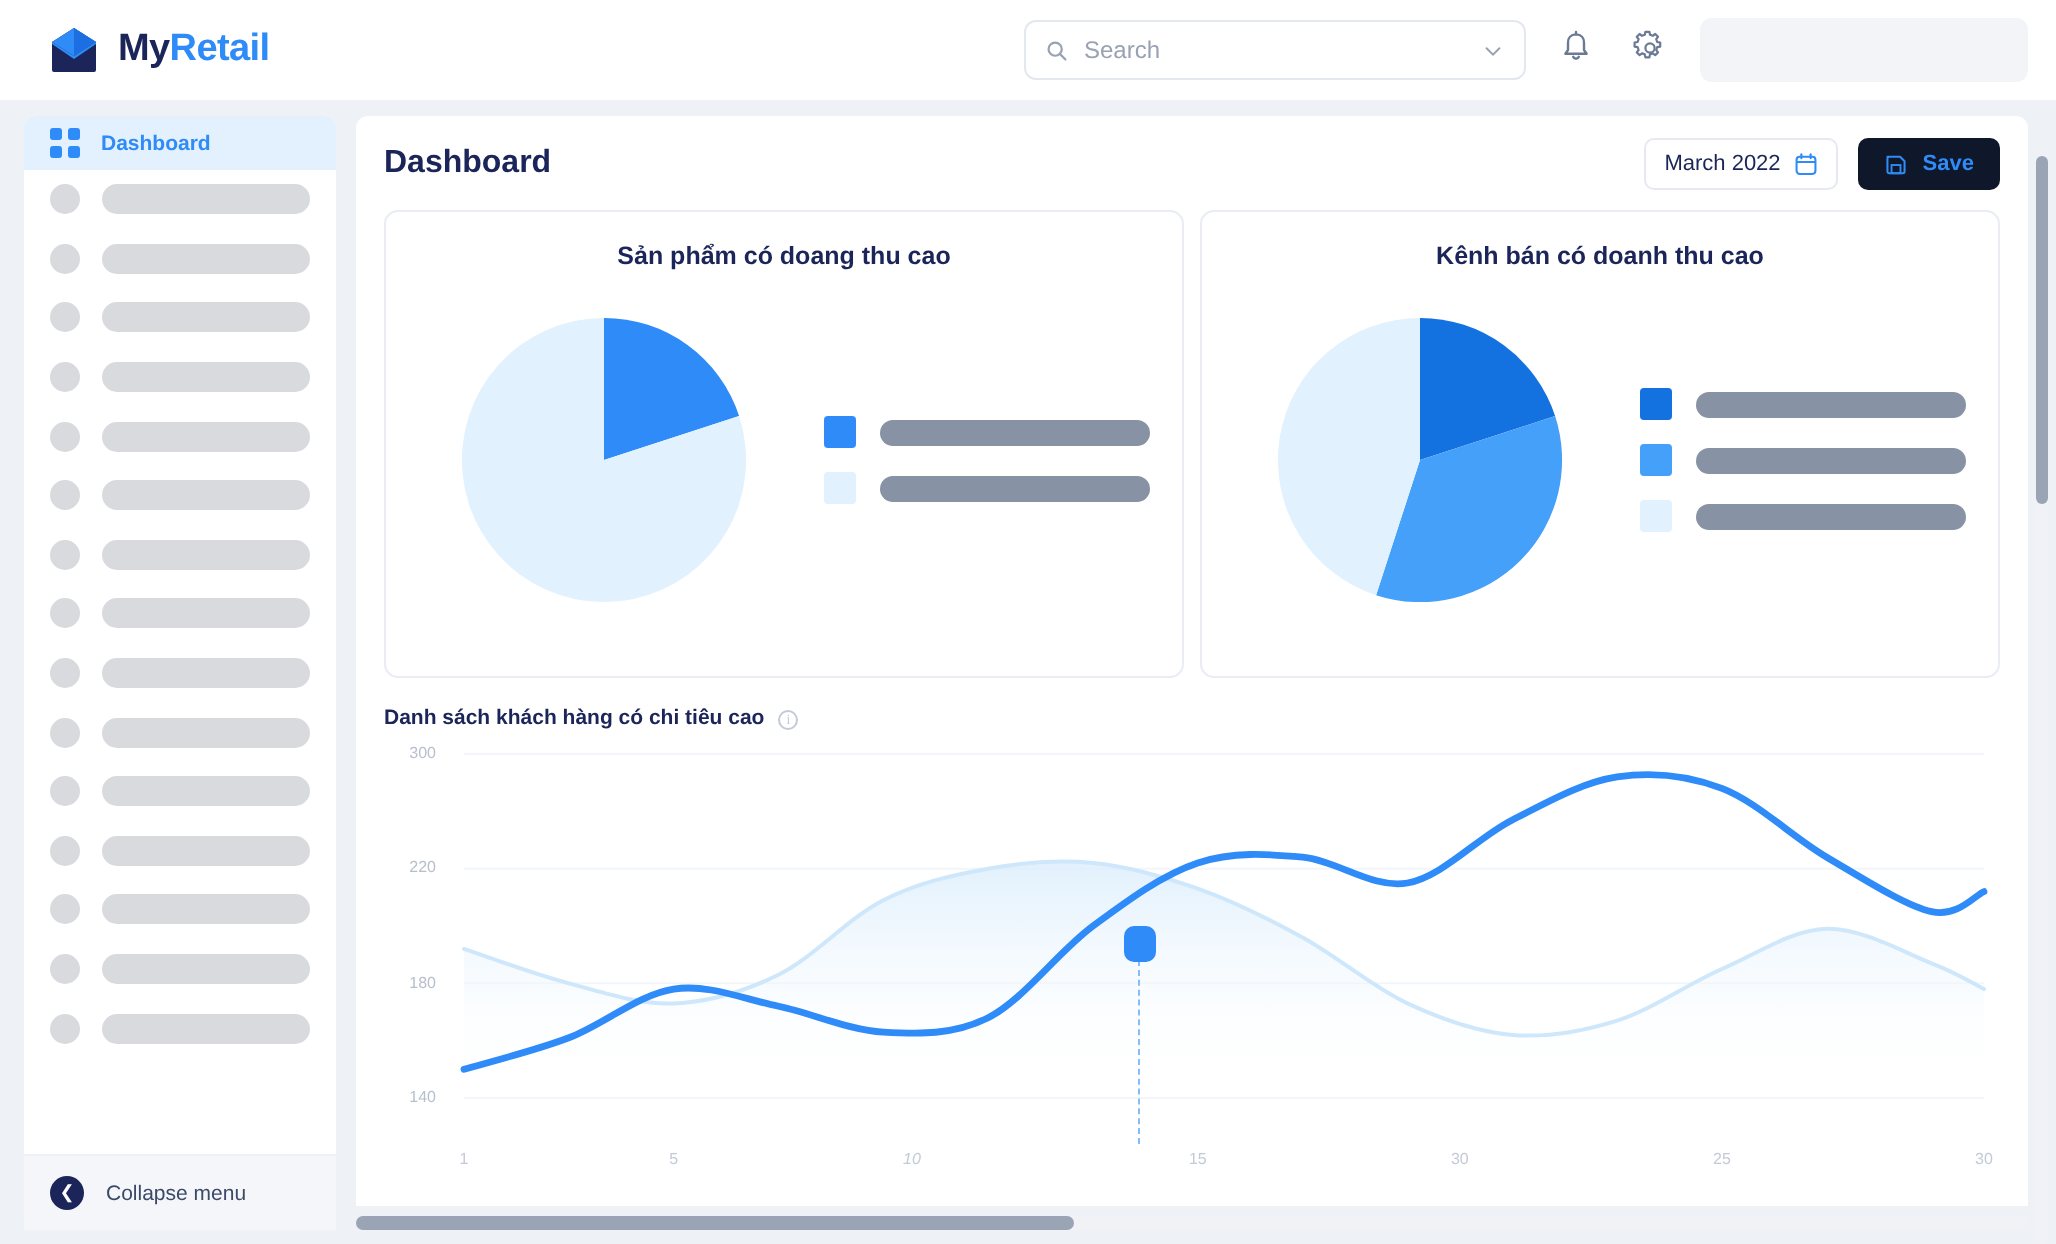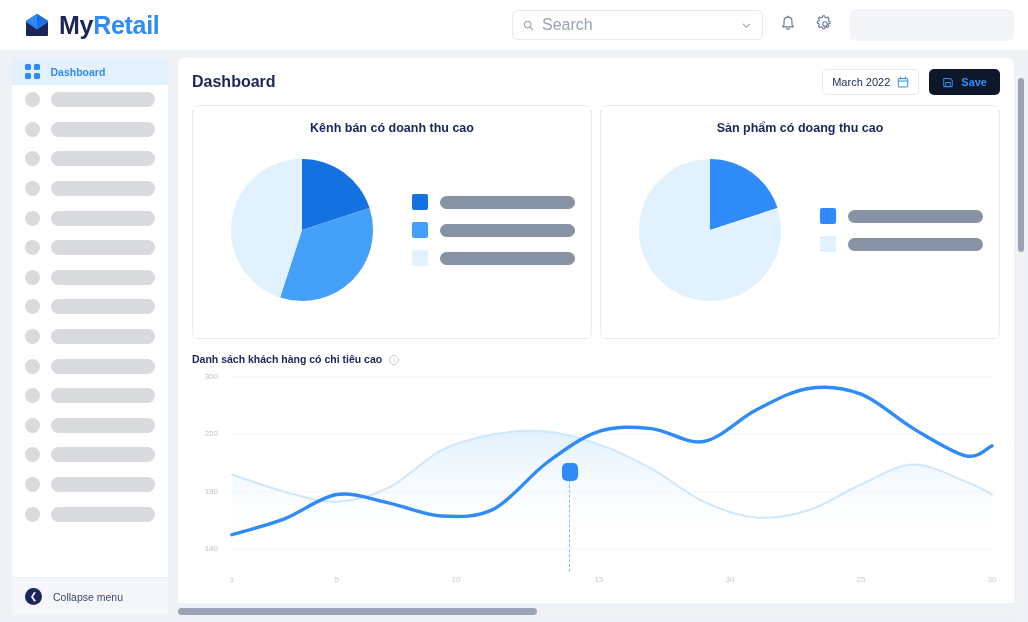--- a/index.html
+++ b/index.html
@@ -17,33 +17,33 @@
 
   
   .topbar {
     position: absolute; left: 0; top: 0;
     width: 1028px; height: 50px;
     background: #ffffff;
     display: flex; align-items: center;
   }
   .logo-wrap { display: flex; align-items: center; gap: 9px; margin-left: 24px; }
   .logo-mark { width: 26px; height: 26px; position: relative; }
-  .logo-text { font-size: 25px; font-weight: bold; letter-spacing: -0.3px; }
+  .logo-text { font-size: 19px; font-weight: bold; letter-spacing: -0.3px; }
   .logo-my { color: #1b2559; }
   .logo-retail { color: #2f8bf7; }
 
   .search-box {
     position: absolute; left: 512px; top: 10px;
     width: 251px; height: 30px;
     border: 1px solid #e3e8ef; border-radius: 6px;
     background: #fff;
     display: flex; align-items: center; gap: 8px;
     padding: 0 10px;
   }
-  .search-placeholder { font-size: 16px; color: #98a2b3; flex: 1; }
+  .search-placeholder { font-size: 12px; color: #98a2b3; flex: 1; }
   .icon-btn { position: absolute; top: 14px; width: 22px; height: 22px; cursor: pointer; }
   .bell { left: 778px; }
   .gear { left: 815px; }
   .header-skeleton {
     position: absolute; left: 850px; top: 9px;
     width: 164px; height: 32px;
     background: #f2f4f8; border-radius: 6px;
   }
 
   
@@ -337,60 +337,60 @@
           <svg width="12" height="12" viewBox="0 0 14 14">
             <path d="M2 2.8 h7.4 L12 5.4 V11.4 a1 1 0 0 1-1 1 H3 a1 1 0 0 1-1-1 V3.8 a1 1 0 0 1 1-1z" fill="none" stroke="#2f8bf7" stroke-width="1.2" stroke-linejoin="round"></path>
             <rect x="4.4" y="7.6" width="5.2" height="4.8" fill="none" stroke="#2f8bf7" stroke-width="1.1"></rect>
           </svg>
           <span class="label">Save</span>
         </div>
       </div>
     </div>
 
     <div class="cards">
+
+      <div class="card">
+        <div class="card-title">Sản phẩm có doang thu cao</div>
+        <div class="card-body">
+          <div class="pie-col">
+            <svg width="148" height="148" viewBox="0 0 100 100" id="pie1">
+                <path d="M 50 50 L 50 2 A 48 48 0 0 1 95.65071278216737 35.16718427000252 Z" fill="#2f8bf7"></path>
+                <path d="M 50 50 L 95.65071278216737 35.16718427000252 A 48 48 0 1 1 49.99999999999999 2 Z" fill="#e1f1fd"></path>
+              </svg>
+          </div>
+          <div class="legend-col" id="legend1">
+              <div class="legend-row">
+                <span class="legend-swatch" style="background:#2f8bf7"></span>
+                <span class="legend-pill"></span>
+              </div>
+              <div class="legend-row">
+                <span class="legend-swatch" style="background:#e1f1fd"></span>
+                <span class="legend-pill"></span>
+              </div>
+            </div>
+        </div>
+      </div>
 
       <div class="card">
         <div class="card-title">Kênh bán có doanh thu cao</div>
         <div class="card-body">
           <div class="pie-col">
             <svg width="148" height="148" viewBox="0 0 100 100" id="pie2">
                 <path d="M 50 50 L 50 2 A 48 48 0 0 1 95.65071278216737 35.16718427000252 Z" fill="#1471e0"></path>
                 <path d="M 50 50 L 95.65071278216737 35.16718427000252 A 48 48 0 0 1 35.16718427000253 95.65071278216737 Z" fill="#44a0f8"></path>
                 <path d="M 50 50 L 35.16718427000253 95.65071278216737 A 48 48 0 0 1 49.99999999999999 2 Z" fill="#e1f1fd"></path>
               </svg>
           </div>
           <div class="legend-col" id="legend2">
               <div class="legend-row">
                 <span class="legend-swatch" style="background:#1471e0"></span>
                 <span class="legend-pill"></span>
               </div>
               <div class="legend-row">
                 <span class="legend-swatch" style="background:#44a0f8"></span>
-                <span class="legend-pill"></span>
-              </div>
-              <div class="legend-row">
-                <span class="legend-swatch" style="background:#e1f1fd"></span>
-                <span class="legend-pill"></span>
-              </div>
-            </div>
-        </div>
-      </div>
-
-      <div class="card">
-        <div class="card-title">Sản phẩm có doang thu cao</div>
-        <div class="card-body">
-          <div class="pie-col">
-            <svg width="148" height="148" viewBox="0 0 100 100" id="pie1">
-                <path d="M 50 50 L 50 2 A 48 48 0 0 1 95.65071278216737 35.16718427000252 Z" fill="#2f8bf7"></path>
-                <path d="M 50 50 L 95.65071278216737 35.16718427000252 A 48 48 0 1 1 49.99999999999999 2 Z" fill="#e1f1fd"></path>
-              </svg>
-          </div>
-          <div class="legend-col" id="legend1">
-              <div class="legend-row">
-                <span class="legend-swatch" style="background:#2f8bf7"></span>
                 <span class="legend-pill"></span>
               </div>
               <div class="legend-row">
                 <span class="legend-swatch" style="background:#e1f1fd"></span>
                 <span class="legend-pill"></span>
               </div>
             </div>
         </div>
       </div>
 

